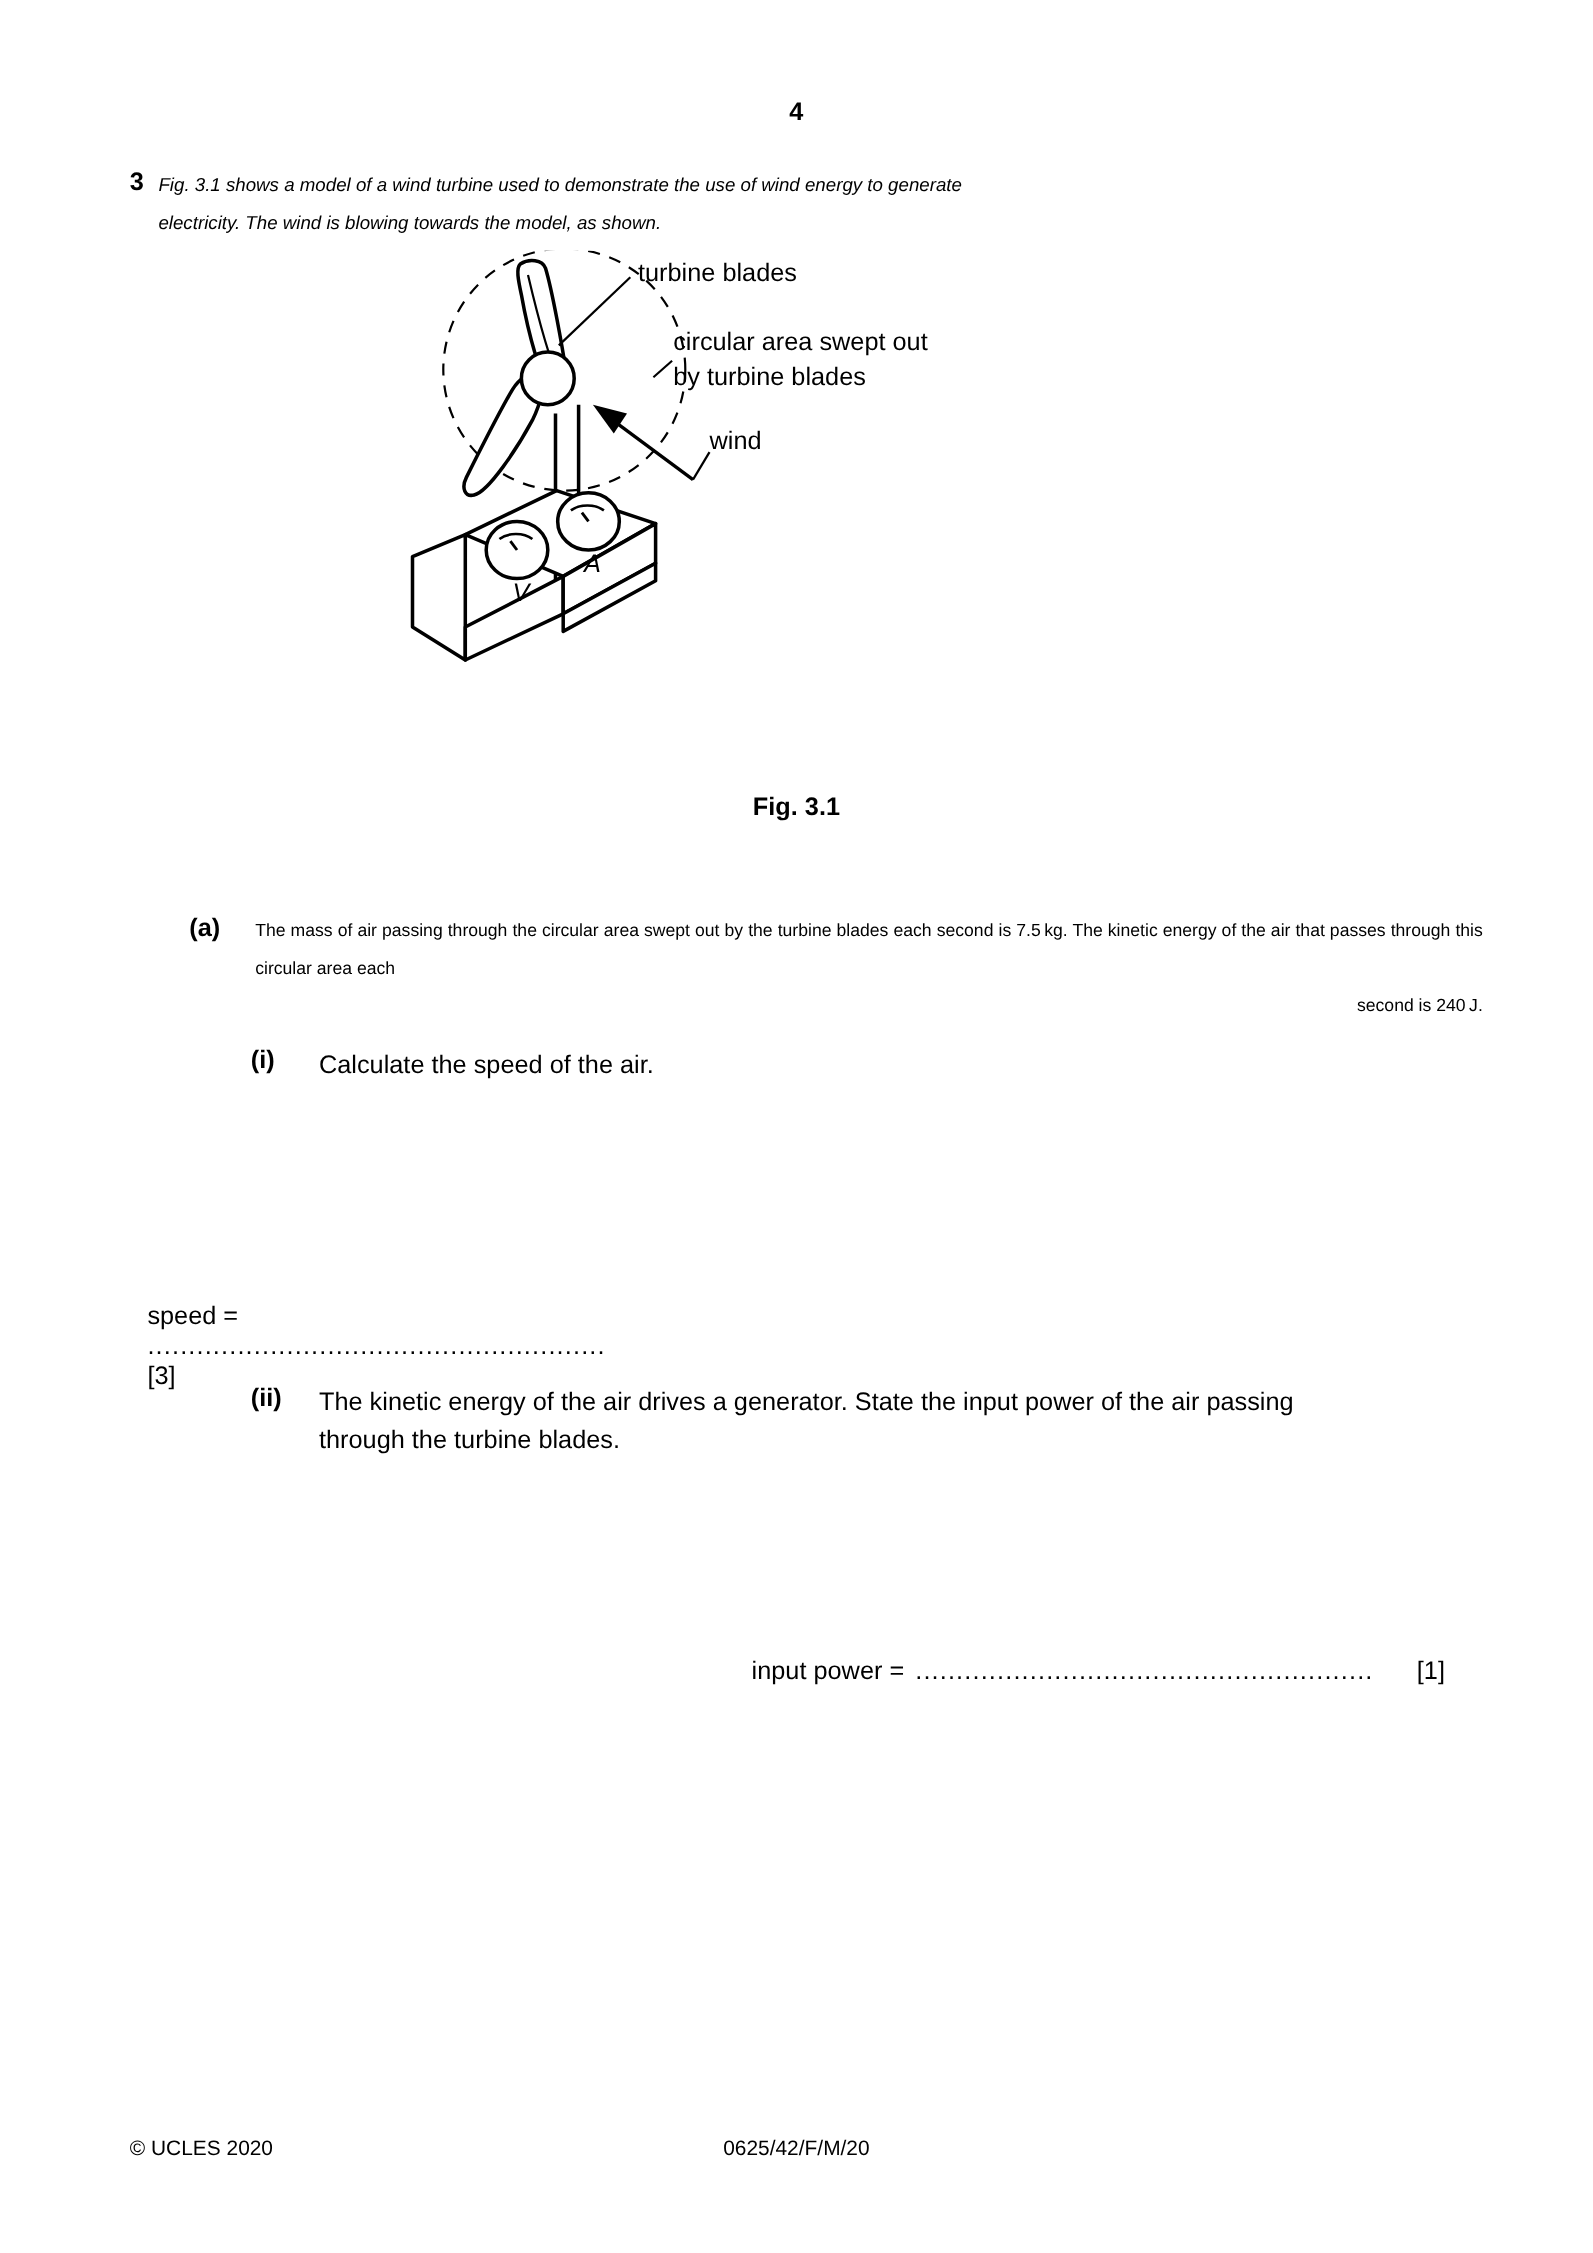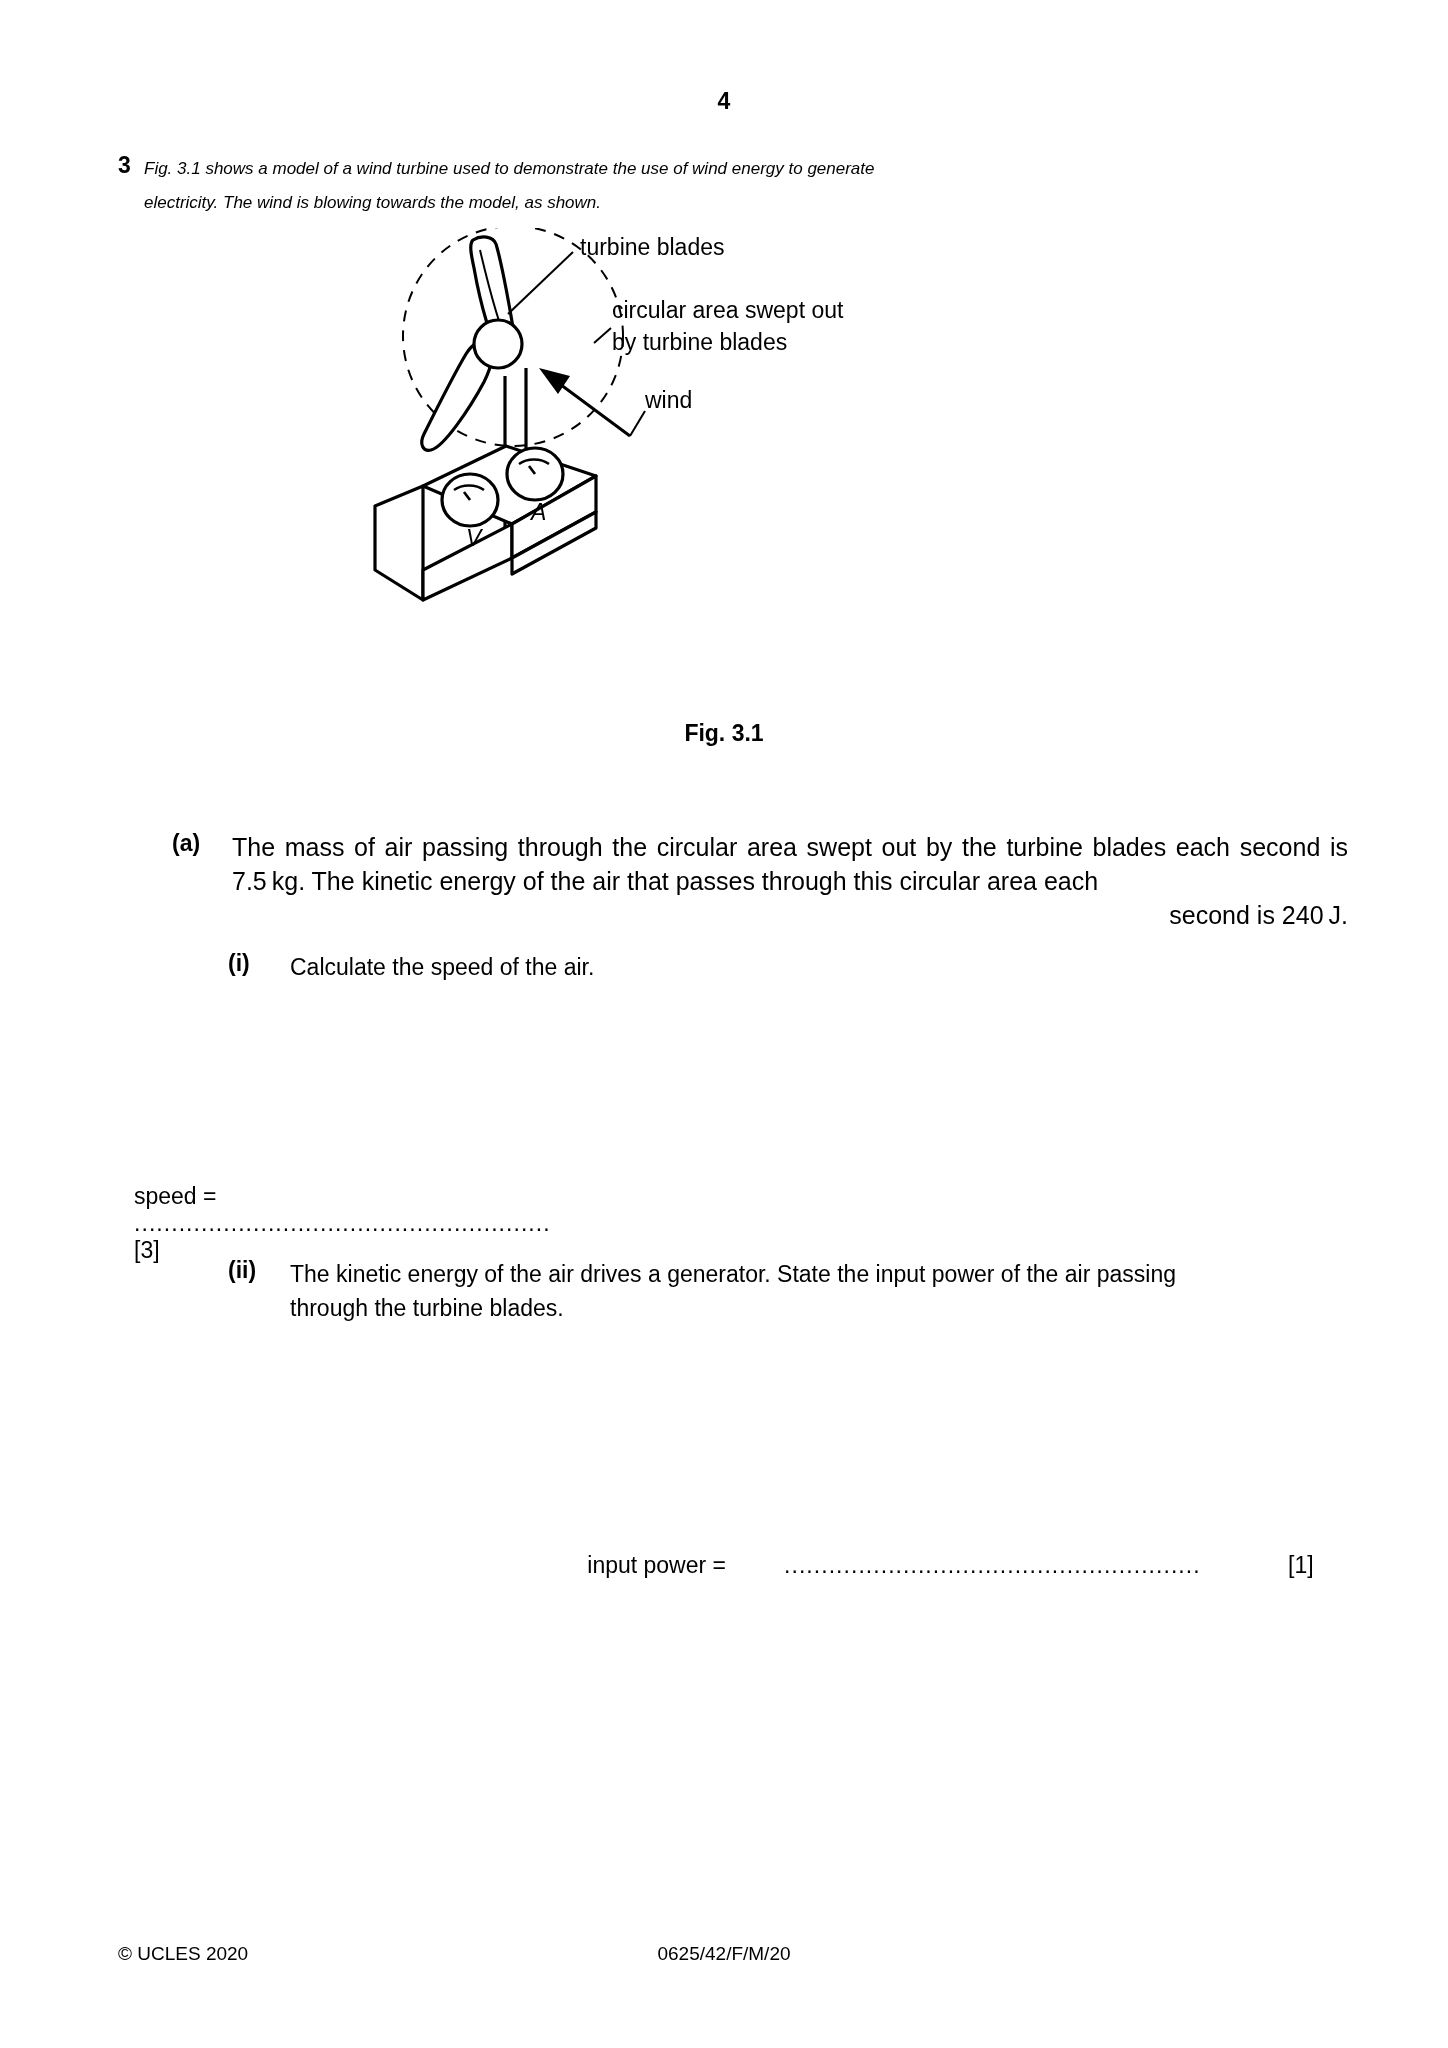--- a/index.html
+++ b/index.html
@@ -97,21 +97,21 @@
   .part-label {
     position: absolute;
     left: 0;
     top: 0;
     width: 56px;
     font-size: 23px;
     font-weight: bold;
   }
   .part-body {
     margin-left: 60px;
-    font-size: 25px;
+    font-size: 16px;
     line-height: 34px;
     text-align: justify;
     text-justify: inter-word;
   }
   .part-body .lastline {
     display: block;
     text-align: right;
   }
 
   
@@ -147,21 +147,21 @@
   .answer-line {
     position: absolute;
     left: 118px;
     width: 1230px;
     font-size: 23px;
     display: flex;
     align-items: baseline;
     justify-content: flex-end;
   }
   #answer-speed { top: 1183px; flex-direction: column; }
-  #answer-power { top: 1552px; gap: 48px; }
+  #answer-power { top: 1505px; }
 
   .answer-label {
     white-space: pre;
     font-size: 23px;
   }
   .dot-leader {
     display: inline-block;
     width: 440px;
     margin-left: 10px;
     overflow: hidden;

